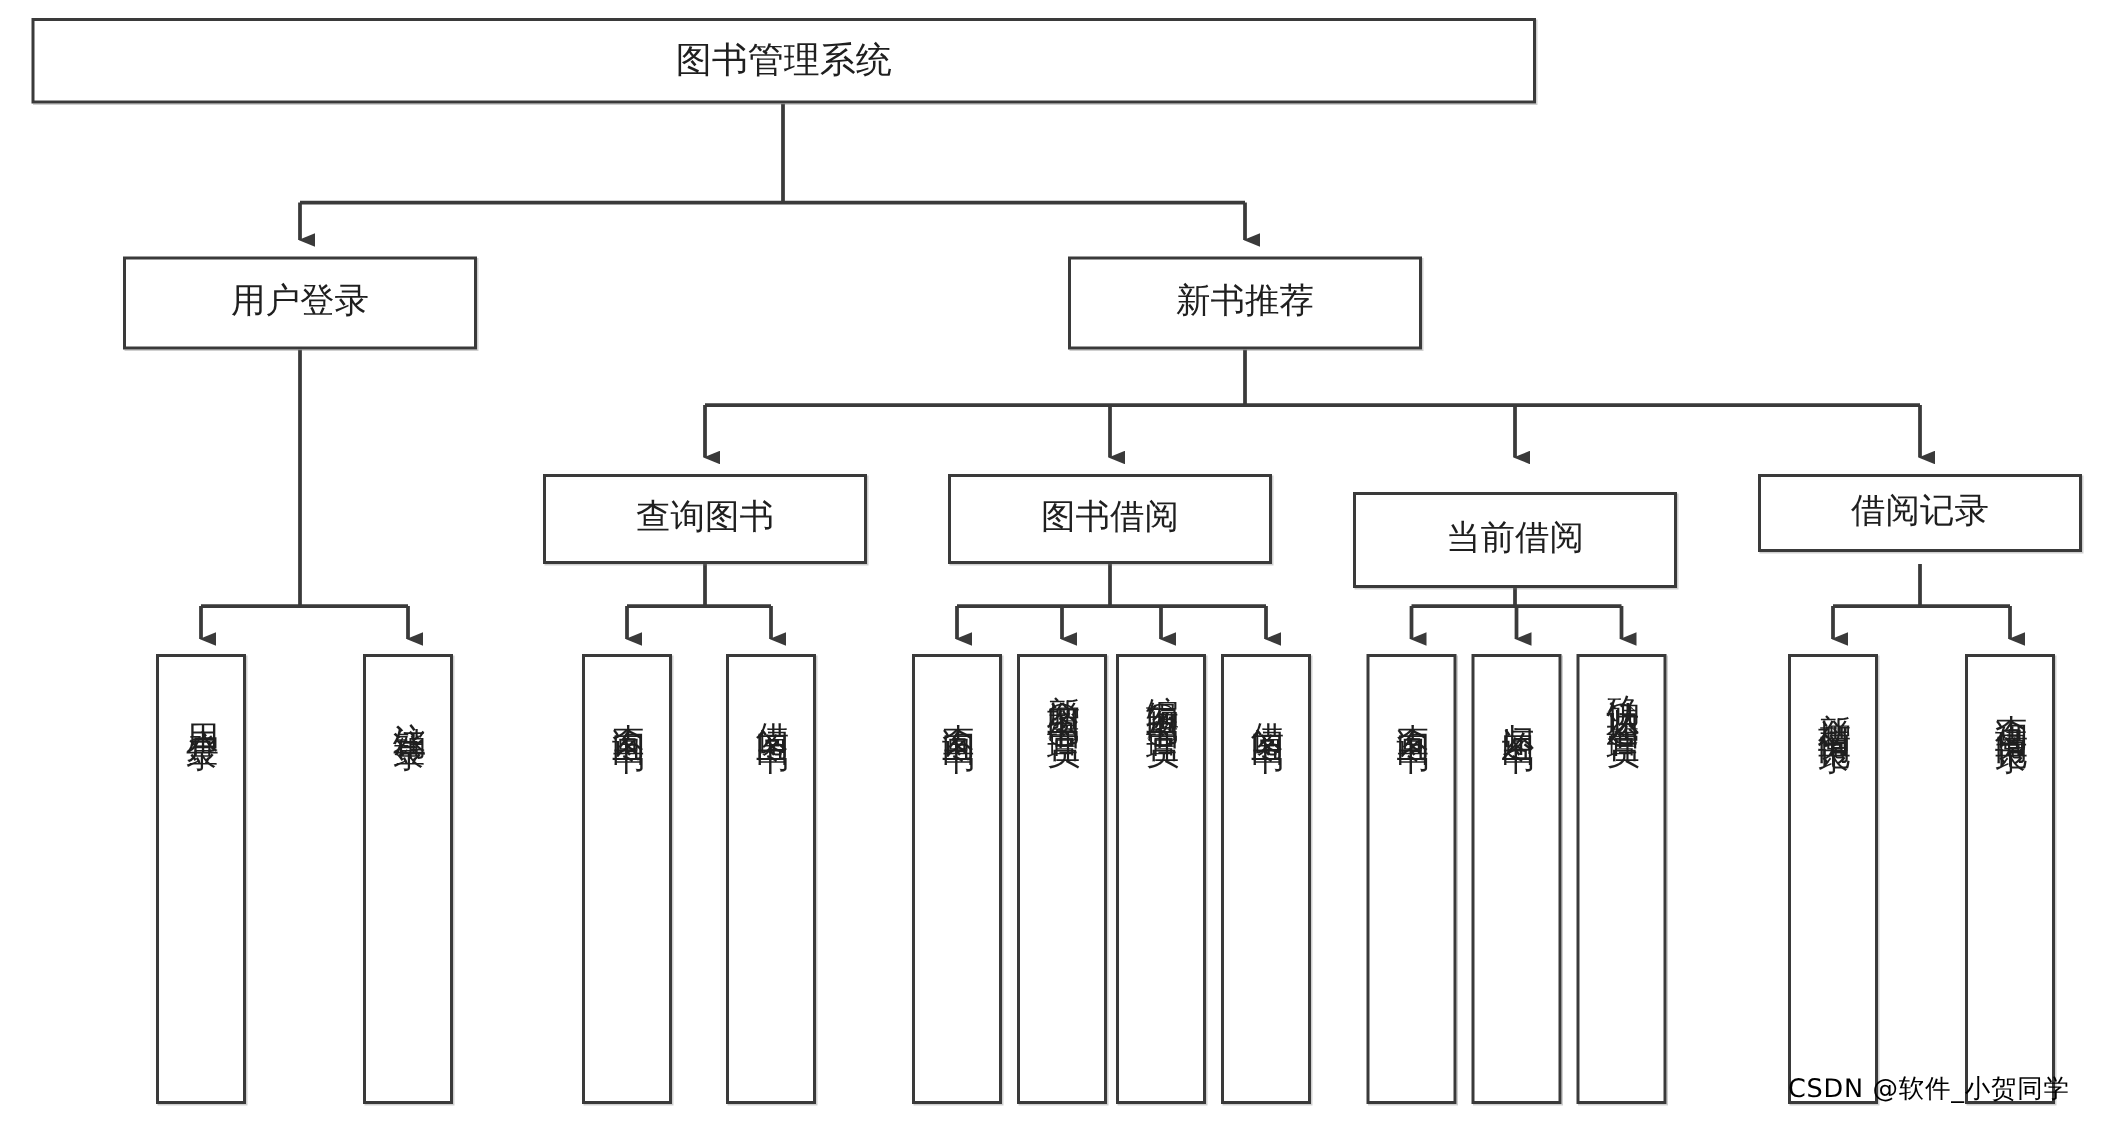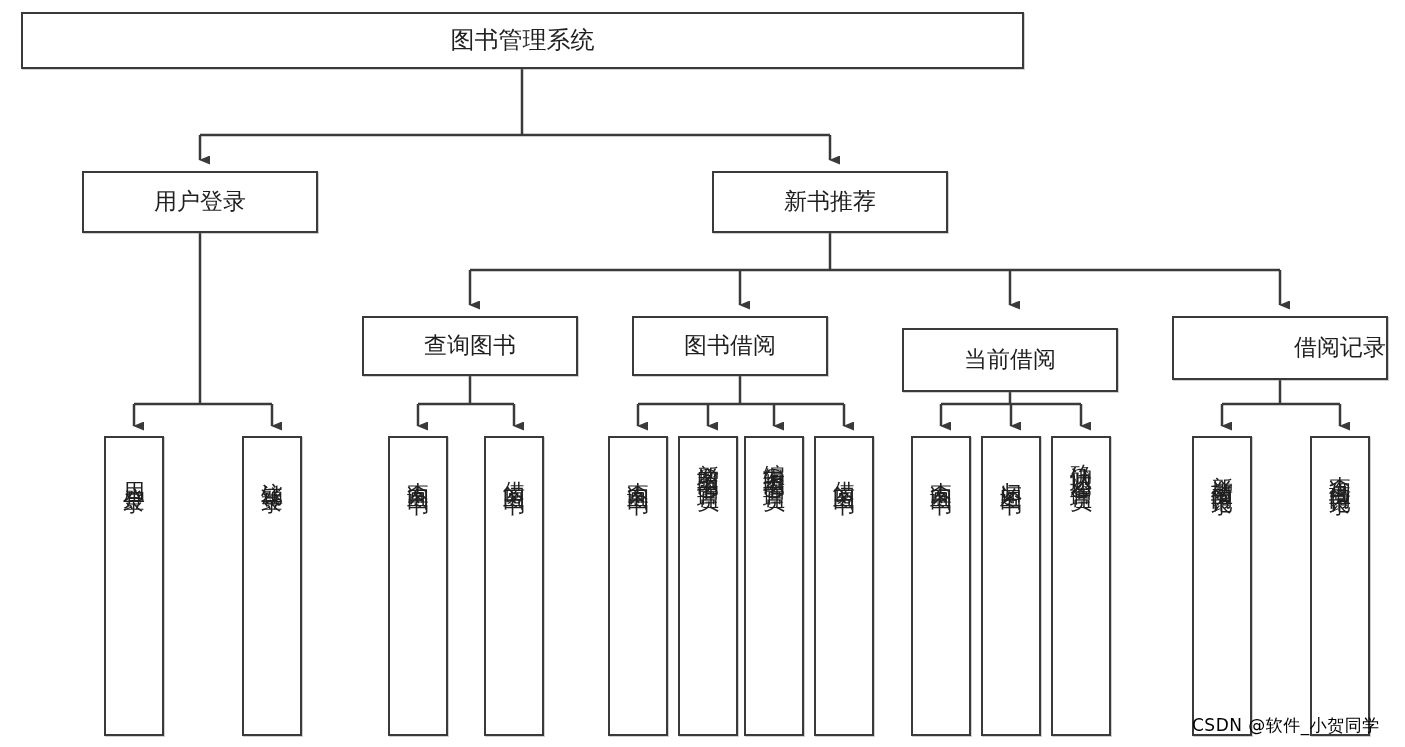--- a/index.html
+++ b/index.html
@@ -136,29 +136,29 @@
   </div>
 
   <div class="node horiz" style="left:712px; top:171px; width:236px; height:62px;">
     <span class="node-label">新书推荐</span>
   </div>
 
   <div class="node horiz" style="left:362px; top:316px; width:216px; height:60px;">
     <span class="node-label">查询图书</span>
   </div>
 
-  <div class="node horiz" style="left:632px; top:316px; width:196px; height:60px;">
+  <div class="node horiz" style="left:632px; top:316px; width:216px; height:60px;">
     <span class="node-label">图书借阅</span>
   </div>
 
   <div class="node horiz" style="left:902px; top:328px; width:216px; height:64px;">
     <span class="node-label">当前借阅</span>
   </div>
 
-  <div class="node horiz" style="left:1172px; top:316px; width:216px; height:64px;justify-content:flex-end;">
+  <div class="node horiz" style="left:1172px; top:316px; width:216px; height:52px;">
     <span class="node-label">借阅记录</span>
   </div>
 
   <div class="node vert" style="left:104px; top:436px; width:60px; height:300px;">
     <span class="node-label">用户登录</span>
   </div>
 
   <div class="node vert" style="left:242px; top:436px; width:60px; height:300px;">
     <span class="node-label">注销登录</span>
   </div>

